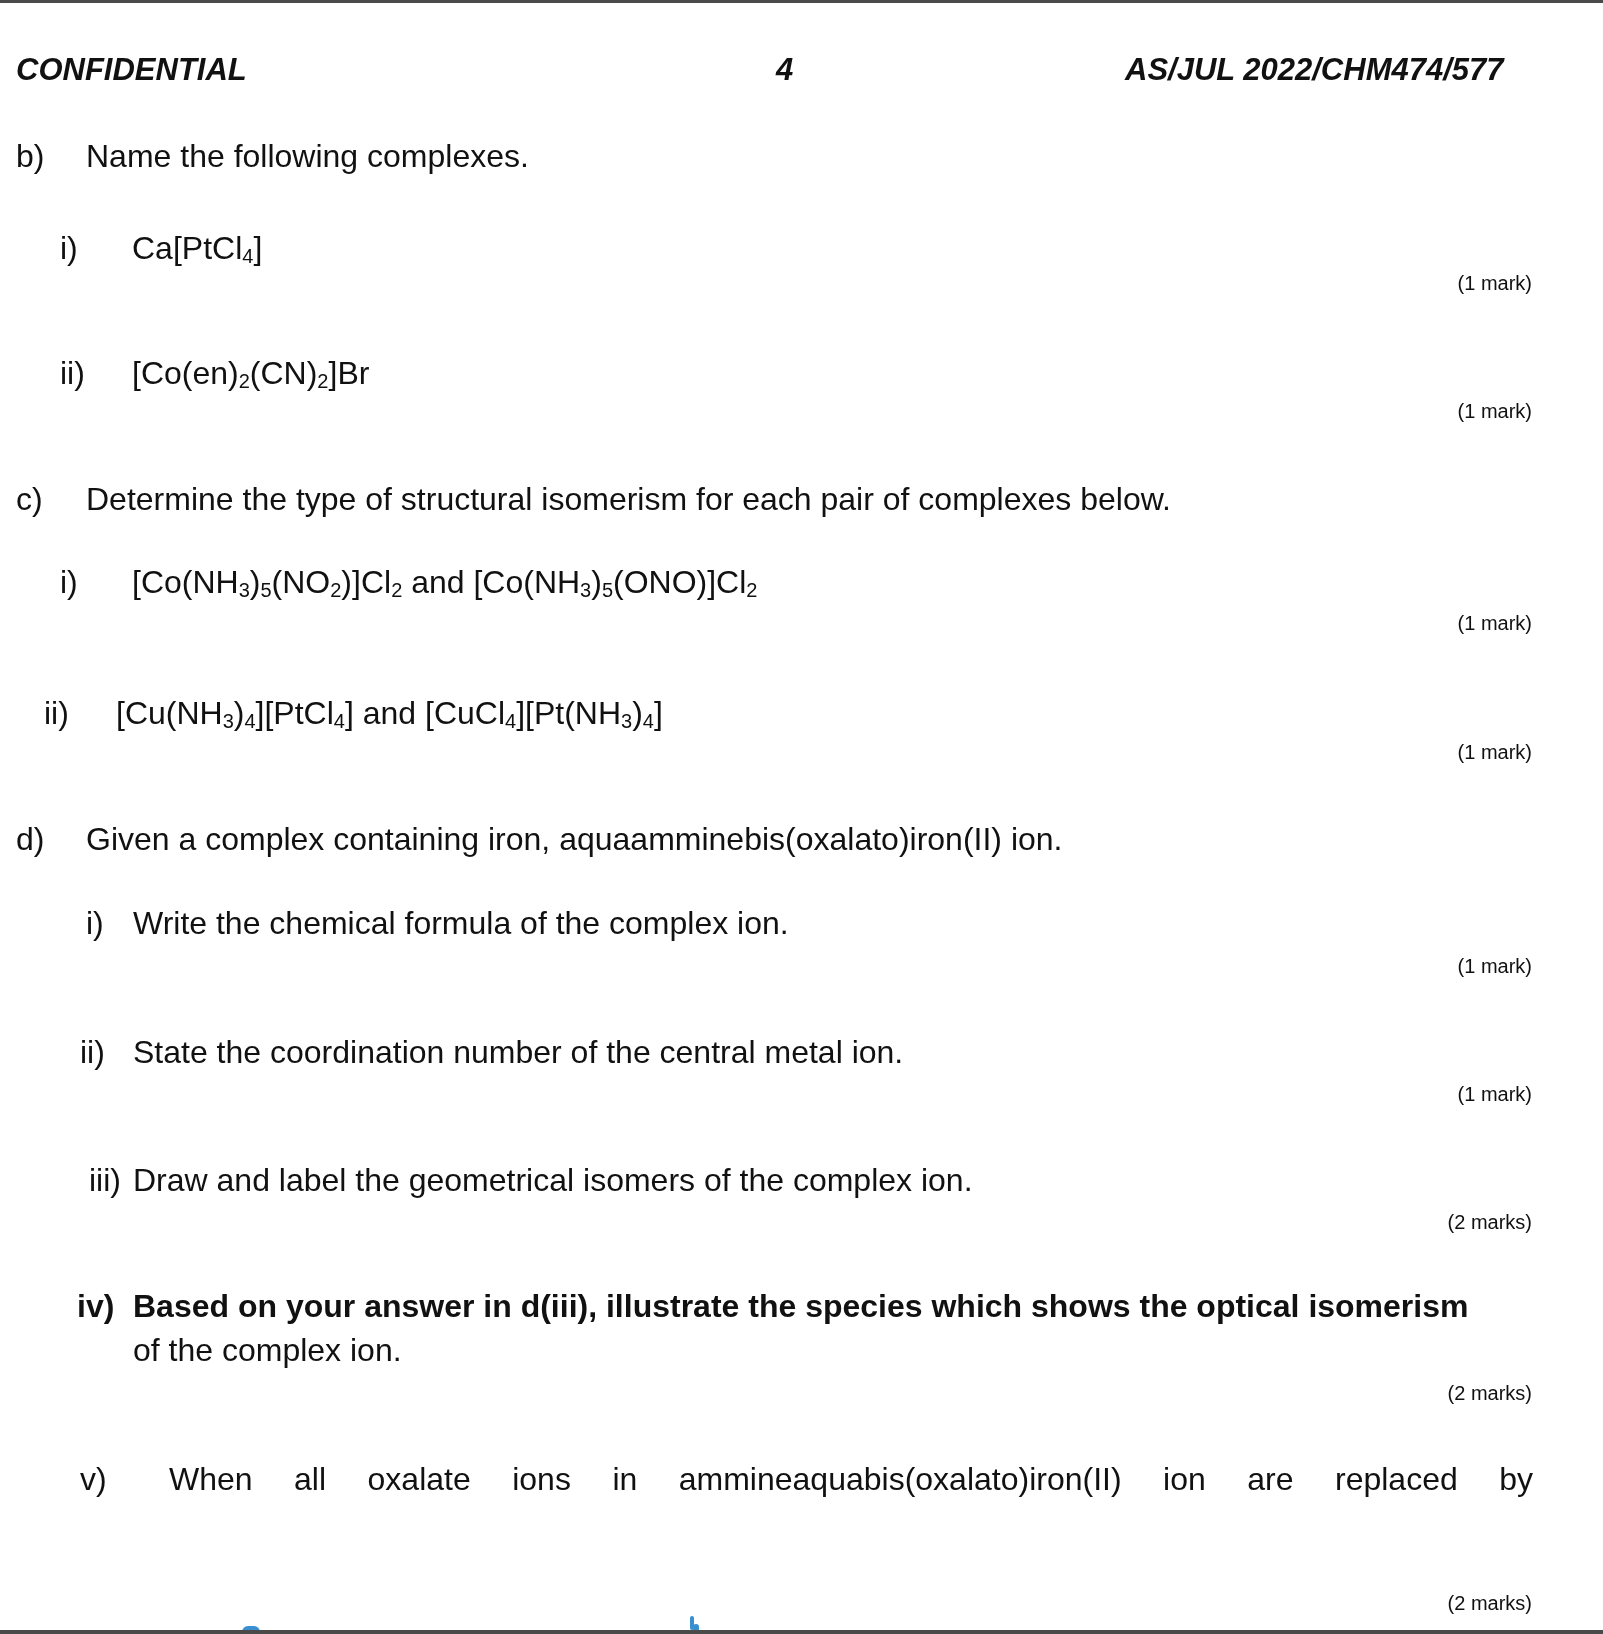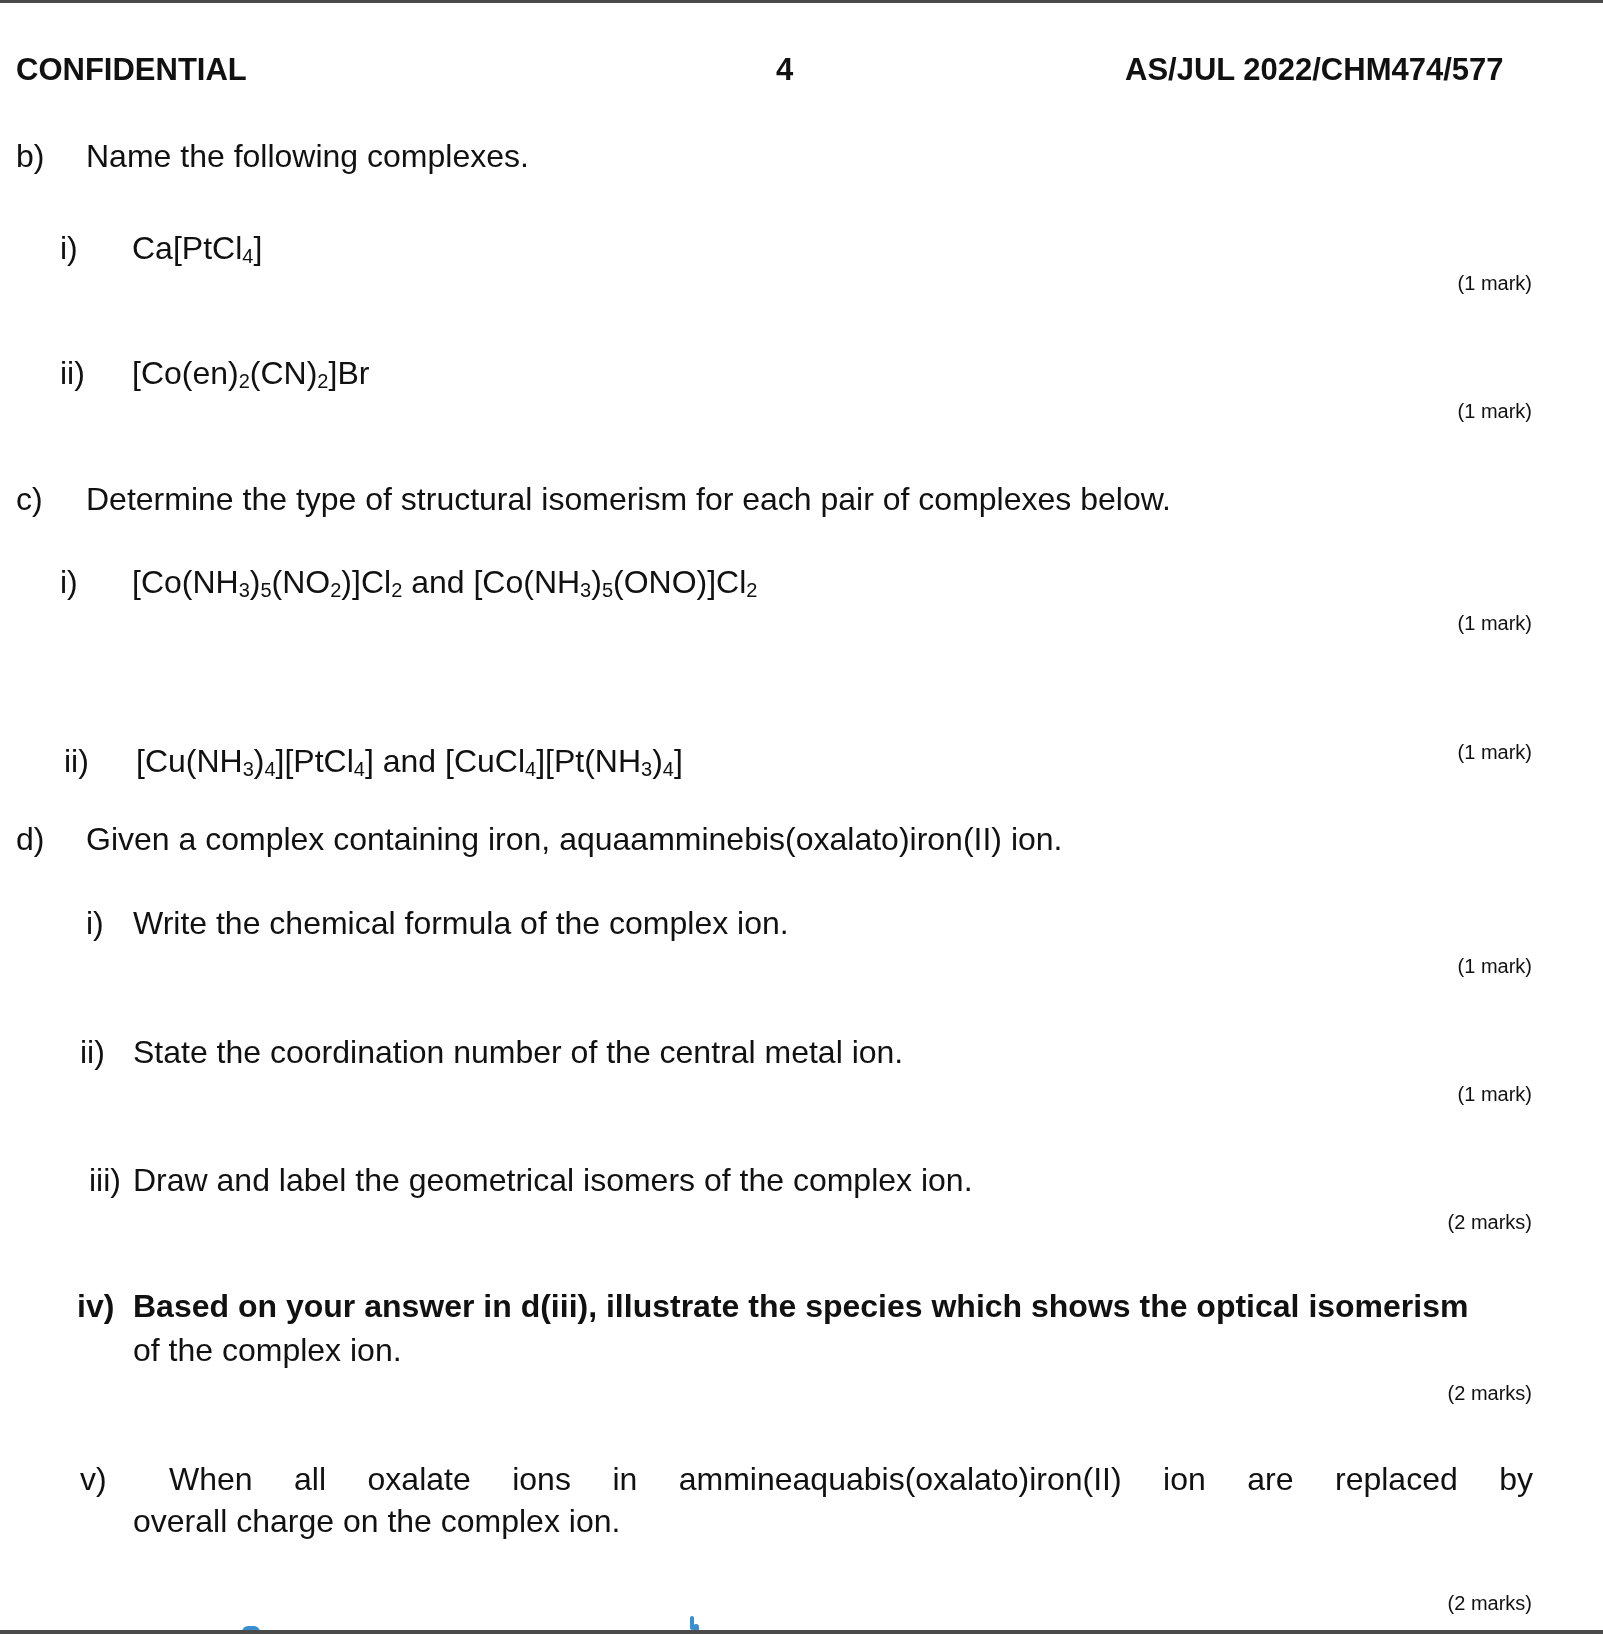--- a/index.html
+++ b/index.html
@@ -28,20 +28,21 @@
       background: #4a4a4a;
     }
     .header {
       position: absolute;
       top: 52px;
       left: 0;
       width: 1603px;
       height: 40px;
       font-weight: bold;
       font-size: 31px;
+      font-style: italic;
     }
     .header .conf { position: absolute; left: 16px; }
     .header .page { position: absolute; left: 776px; }
     .header .code { position: absolute; left: 1125px; }
 
     .line {
       position: absolute;
       font-size: 32px;
       white-space: nowrap;
       line-height: 38px;
@@ -111,21 +112,21 @@
   <span class="label" style="width:70px;">c)</span><span>Determine the type of structural isomerism for each pair of complexes below.</span>
 </div>
 
 <div class="line" style="left:60px; top:563px;">
   <span class="label" style="width:72px;">i)</span><span><span>[Co(NH</span><sub>3</sub><span>)</span><sub>5</sub><span>(NO</span><sub>2</sub><span>)]Cl</span><sub>2</sub></span>
   <span>and</span>
   <span><span>[Co(NH</span><sub>3</sub><span>)</span><sub>5</sub><span>(ONO)]Cl</span><sub>2</sub></span>
 </div>
 <div class="mark" style="top:604px;">(1 mark)</div>
 
-<div class="line" style="left:64px; top:694px;margin-top:48px;">
+<div class="line" style="left:44px; top:694px;">
   <span class="label" style="width:72px;">ii)</span><span><span>[Cu(NH</span><sub>3</sub><span>)</span><sub>4</sub><span>][PtCl</span><sub>4</sub><span>]</span></span>
   <span>and</span>
   <span><span>[CuCl</span><sub>4</sub><span>][Pt(NH</span><sub>3</sub><span>)</span><sub>4</sub><span>]</span></span>
 </div>
 <div class="mark" style="top:733px;">(1 mark)</div>
 
 <div class="line" style="left:16px; top:820px;">
   <span class="label" style="width:70px;">d)</span><span>Given a complex containing iron, aquaamminebis(oxalato)iron(II) ion.</span>
 </div>
 
@@ -150,21 +151,20 @@
 <div class="line" style="left:133px; top:1331px;">
   <span>of the complex ion.</span>
 </div>
 <div class="mark" style="top:1374px;">(2 marks)</div>
 
 <div class="line" style="left:80px; top:1460px;">
   <span class="label">v)</span>
 </div>
 <div class="justify" style="top:1458px;">
   <span class="first-line">When all oxalate ions in ammineaquabis(oxalato)iron(II) ion are replaced by</span>
-  <span style="display:block;">overall charge on the complex ion.</span>
 </div>
 <div class="mark" style="top:1584px;">(2 marks)</div>
 
 <div class="ink-mark" style="left:242px; top:1626px; width:18px; height:6px; border-radius:6px 6px 0 0;"></div>
 <div class="ink-mark" style="left:693px; top:1624px; width:6px; height:8px;"></div>
 <div class="ink-mark" style="left:690px; top:1616px; width:4px; height:14px;"></div>
 
 <div class="bottom-rule"></div>
 
 </body></html>

